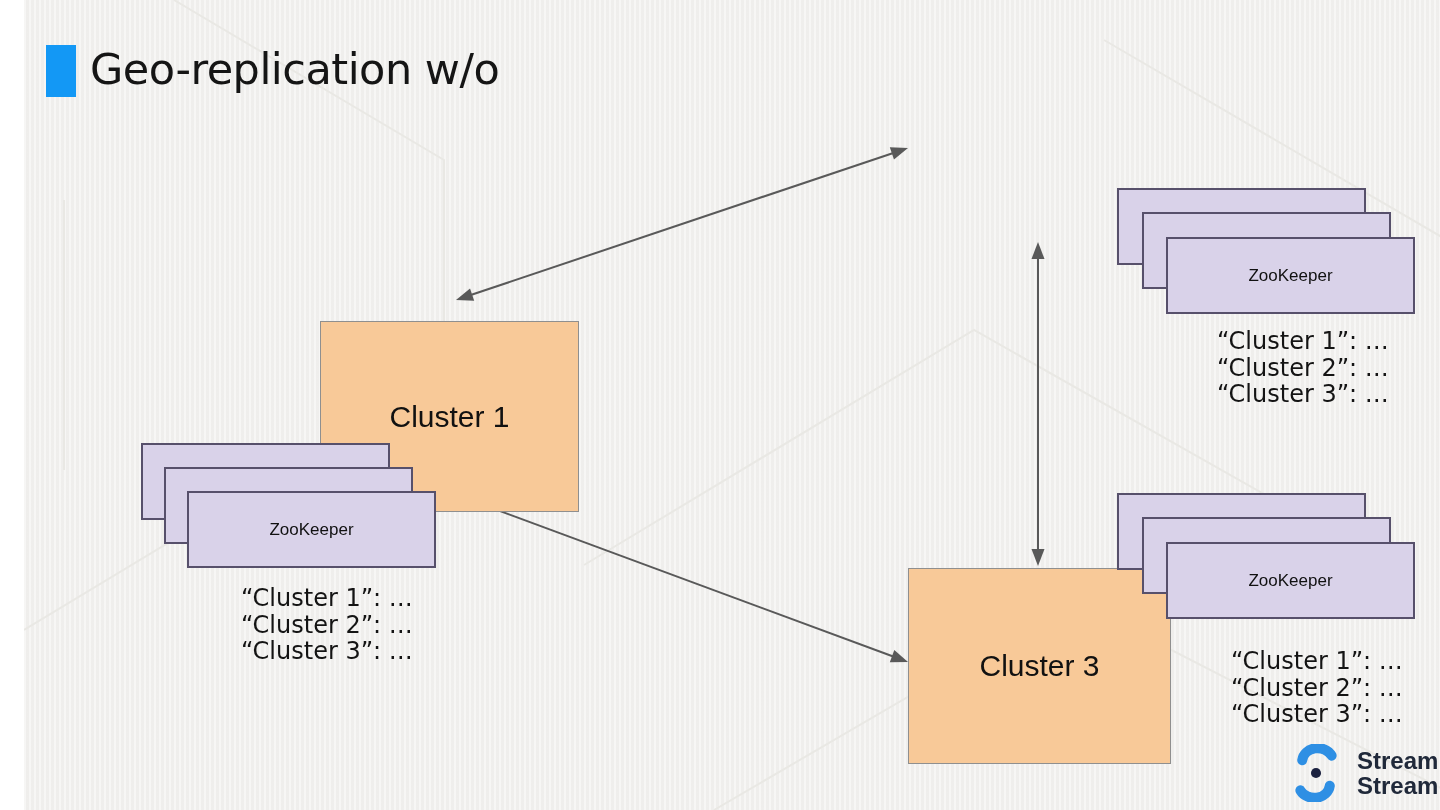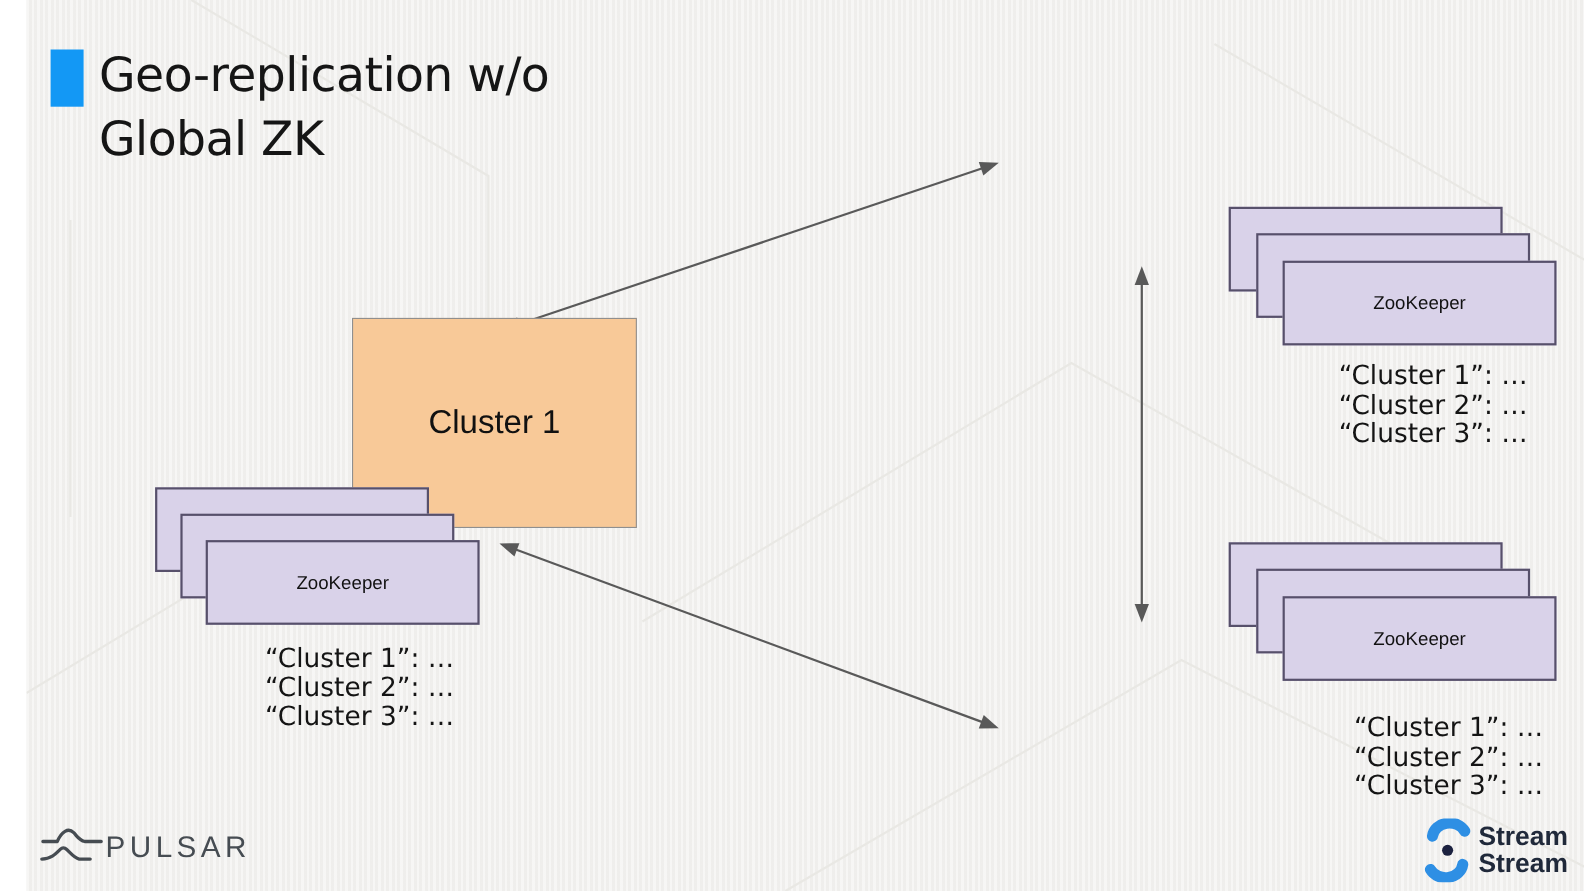--- a/index.html
+++ b/index.html
@@ -27,21 +27,21 @@
 
   
   .cluster{
     position:absolute;z-index:3;
     background:var(--cluster-fill,#F8C998);
     border:1px solid #8f8f8f;
     display:flex;align-items:center;justify-content:center;
     font-family:"Liberation Sans", sans-serif;
     font-size:30px;color:#111;
   }
-  .cluster-1{left:296px;top:289px;width:257px;height:189px;}
+  .cluster-1{left:296px;top:321px;width:257px;height:189px;}
   .cluster-2{left:884px;top:51px;width:259px;height:189px;}
   .cluster-3{left:884px;top:568px;width:261px;height:194px;}
 
   
   .zk-stack{position:absolute;z-index:4;width:265px;height:127px;}
   .zk-box{
     position:absolute;width:249px;height:77px;
     background:var(--zk-fill,#D9D2E9);
     border:2px solid #57506b;
     box-sizing:border-box;
@@ -71,21 +71,21 @@
   
   .arrows{position:absolute;left:0;top:0;z-index:2;}
 
   
   .pulsar-logo{position:absolute;left:12px;top:748px;z-index:6;display:flex;align-items:center;}
   .pulsar-word{
     font-family:"Liberation Sans", sans-serif;
     font-size:27px;color:#464c52;letter-spacing:4px;margin-left:2px;
   }
   
-  .sn-logo{position:absolute;left:1270px;top:744px;z-index:6;display:flex;align-items:center;}
+  .sn-logo{position:absolute;left:1270px;top:744px;z-index:6;display:flex;align-items:center;gap:13px;}
   .sn-text{
     font-family:"Liberation Sans", sans-serif;
     font-weight:bold;font-size:24px;line-height:25px;color:#20293a;
     margin-left:6px;letter-spacing:0px;
   }
 </style>
 </head>
 <body>
 
 <div class="canvas">
@@ -109,25 +109,27 @@
       <polygon points="884,662 865.8007833250399,662.1962458097754 870.3123712045078,650.0042166593083" fill="#595959"></polygon>
       <polygon points="430,494 448.1992166749601,493.8037541902246 443.6876287954922,505.9957833406917" fill="#595959"></polygon>
       <line x1="1014" y1="252" x2="1014" y2="556" stroke="#595959" stroke-width="2"></line>
       <polygon points="1014,566 1007.5,549 1020.5,549" fill="#595959"></polygon>
       <polygon points="1014,242 1020.5,259 1007.5,259" fill="#595959"></polygon>
     </svg>
 
   <div class="title-bullet"></div>
   <div class="title">
     <div>Geo-replication w/o</div>
-    <div>Global ZK</div>
   </div>
 
   <div class="cluster cluster-1">
     <span>Cluster 1</span>
+  </div>
+  <div class="cluster cluster-3">
+    <span>Cluster 3</span>
   </div>
 
   <div class="zk-stack stack-left">
     <div class="zk-box b1"></div>
     <div class="zk-box b2"></div>
     <div class="zk-box b3">
       <span>ZooKeeper</span>
     </div>
   </div>
 
@@ -156,29 +158,20 @@
     <div>“Cluster 1”: …</div>
     <div>“Cluster 2”: …</div>
     <div>“Cluster 3”: …</div>
   </div>
   <div class="zk-list list-bottom-right">
     <div>“Cluster 1”: …</div>
     <div>“Cluster 2”: …</div>
     <div>“Cluster 3”: …</div>
   </div>
 
-  <div class="pulsar-logo">
-    <svg width="58" height="44" viewBox="0 0 58 44">
-      <g stroke="#464c52" stroke-width="3" fill="none" stroke-linecap="round" stroke-linejoin="round">
-        <path d="M3,17 H16 C20,8 26,4 31,9 C34,12 36,16 41,17 H56"></path>
-        <path d="M2,33 C10,33 14,29 19,24 C24,19 28,31 36,33 H46"></path>
-      </g>
-    </svg>
-    <span class="pulsar-word">PULSAR</span>
-  </div>
 
   <div class="sn-logo">
     <svg width="44" height="58" viewBox="0 0 48 62">
       <path d="M41,12 A17,15 0 0 0 9,17" stroke="#2e8fe4" stroke-width="11" fill="none" stroke-linecap="round"></path>
       <path d="M7,50 A17,15 0 0 0 39,45" stroke="#2e8fe4" stroke-width="11" fill="none" stroke-linecap="round"></path>
       <circle cx="24" cy="31" r="5.5" fill="#1c2240"></circle>
     </svg>
     <div class="sn-text">
       <div>Stream</div>
       <div>Stream</div>

